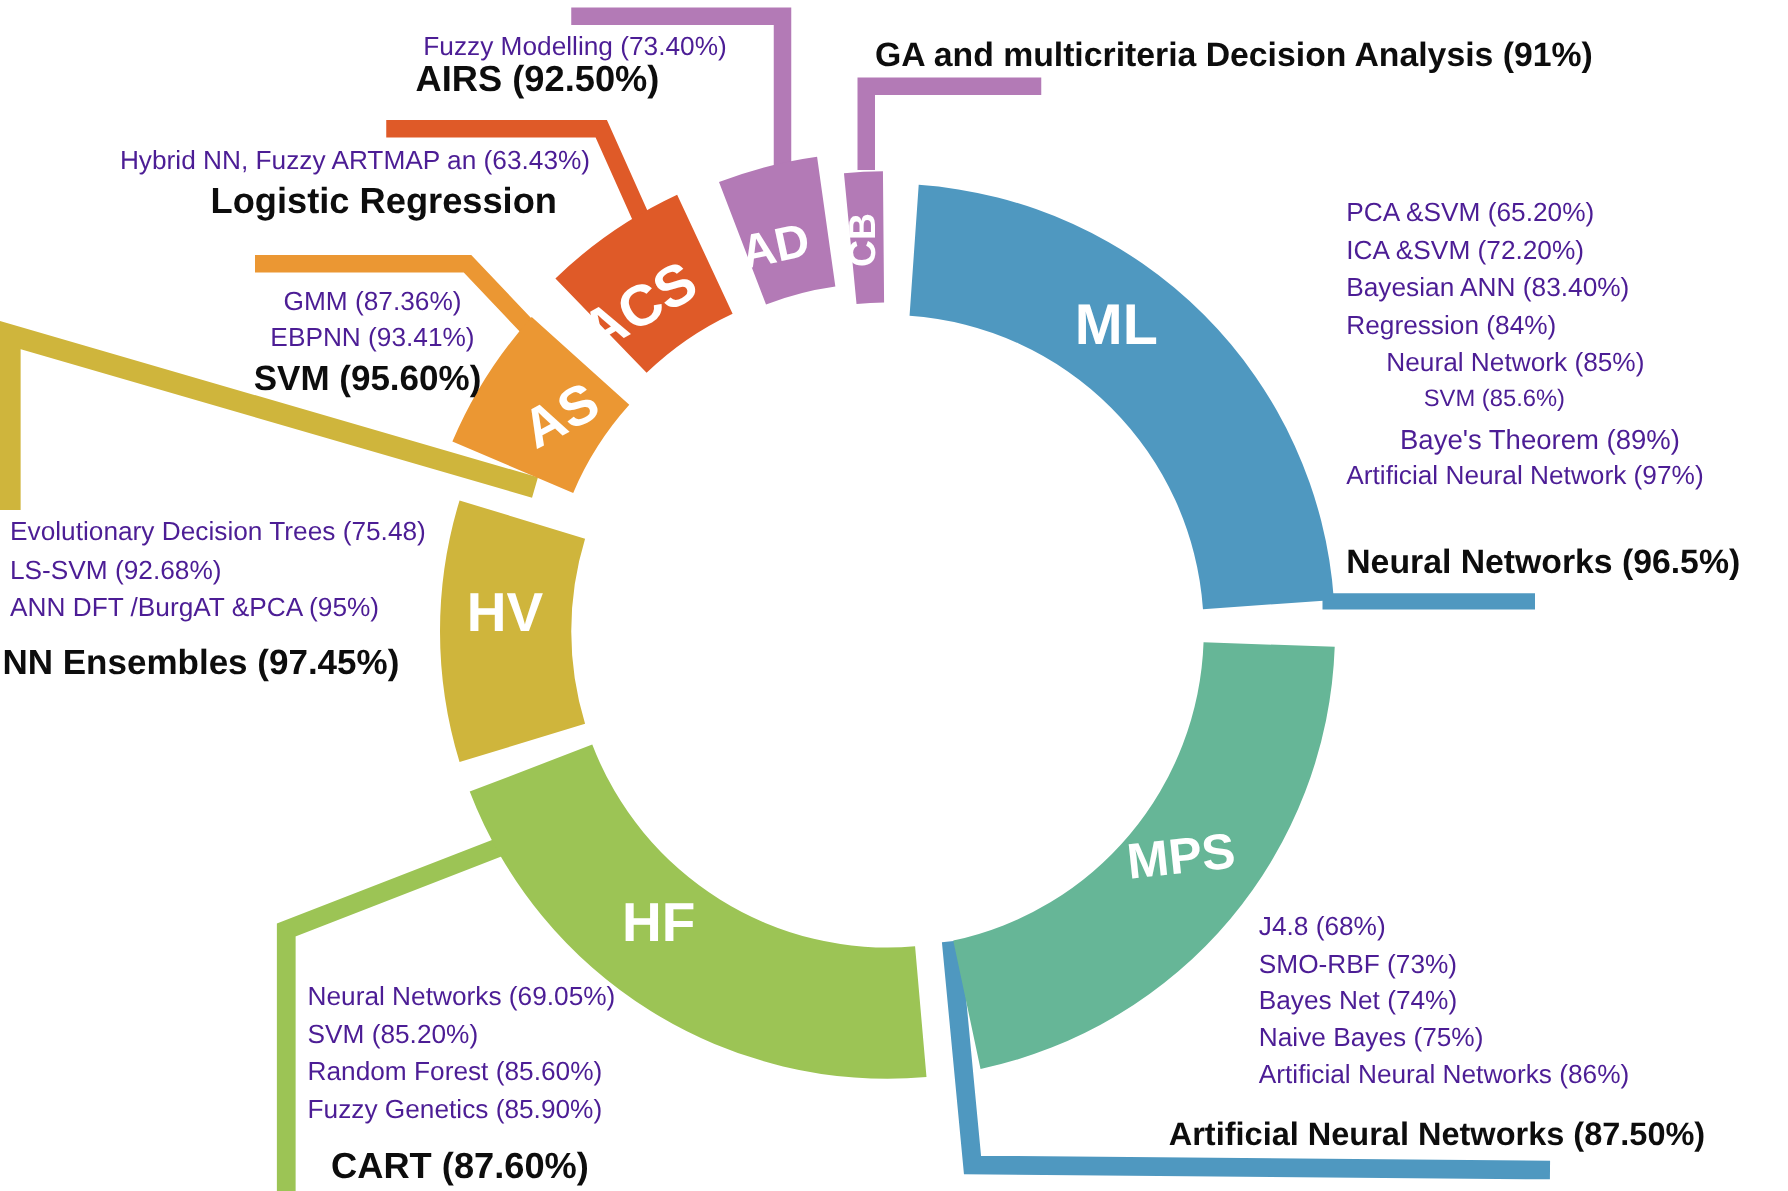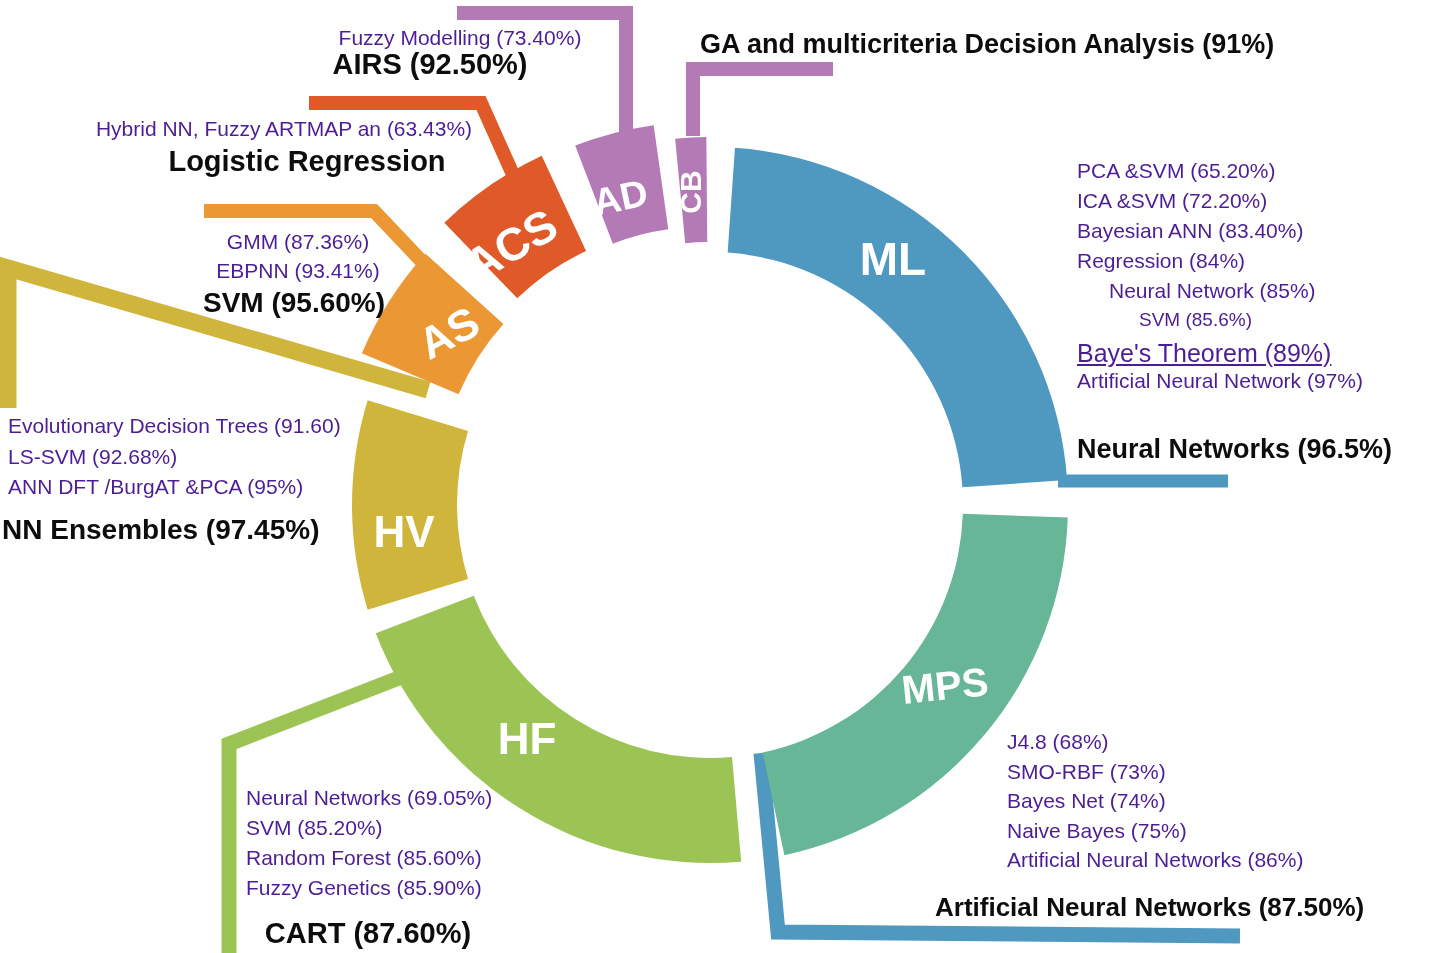--- a/index.html
+++ b/index.html
@@ -42,38 +42,38 @@
       <path d="M675.1638610353302 138.66186563700427 A358 358 0 0 1 706.3525407291528 137.02733619548093 L707.268826956482 242.02333811721888 A253 253 0 0 0 685.2276650499538 243.17846646555802 Z" fill="#b37ab6"></path>
     </svg>
   <div class="text-layer" id="text-layer">
       <div class="seg-label" style="font-size: 46px; left: 893px; top: 259px; transform: translate(-50%, -50%) rotate(0deg);">ML</div>
       <div class="mline" style="font-size: 21px; left: 1077px; top: 159px;">PCA &amp;SVM (65.20%)</div>
       <div class="mline" style="font-size: 21px; left: 1077px; top: 189px;">ICA &amp;SVM (72.20%)</div>
       <div class="mline" style="font-size: 21px; left: 1077px; top: 219px;">Bayesian ANN (83.40%)</div>
       <div class="mline" style="font-size: 21px; left: 1077px; top: 249px;">Regression (84%)</div>
       <div class="mline" style="font-size: 21px; left: 1077px; top: 279px; margin-left: 32px;">Neural Network (85%)</div>
       <div class="mline" style="font-size: 19px; left: 1139px; top: 309px;">SVM (85.6%)</div>
-      <div class="mline" style="font-size: 25px; left: 1077px; top: 339px; text-decoration: underline;">Baye's Theorem (89%)</div>
+      <div class="mline" style="font-size: 22px; left: 1120px; top: 339px;">Baye's Theorem (89%)</div>
       <div class="mline" style="font-size: 21px; left: 1077px; top: 369px;">Artificial Neural Network (97%)</div>
       <div class="mline boldline" style="font-size: 27px; left: 1077px; top: 434px;">Neural Networks (96.5%)</div>
       <div class="seg-label" style="font-size: 40px; left: 945px; top: 686px; transform: translate(-50%, -50%) rotate(-6deg);">MPS</div>
       <div class="mline" style="font-size: 21px; left: 1007px; top: 730px;">J4.8 (68%)</div>
       <div class="mline" style="font-size: 21px; left: 1007px; top: 759.5px;">SMO-RBF (73%)</div>
       <div class="mline" style="font-size: 21px; left: 1007px; top: 789px;">Bayes Net (74%)</div>
       <div class="mline" style="font-size: 21px; left: 1007px; top: 818.5px;">Naive Bayes (75%)</div>
       <div class="mline" style="font-size: 21px; left: 1007px; top: 848px;">Artificial Neural Networks (86%)</div>
       <div class="mline boldline" style="font-size: 26px; left: 935px; top: 893px;">Artificial Neural Networks (87.50%)</div>
       <div class="seg-label" style="font-size: 44px; left: 527px; top: 739px; transform: translate(-50%, -50%) rotate(0deg);">HF</div>
       <div class="mline" style="font-size: 21px; left: 246px; top: 786px;">Neural Networks (69.05%)</div>
       <div class="mline" style="font-size: 21px; left: 246px; top: 816px;">SVM (85.20%)</div>
       <div class="mline" style="font-size: 21px; left: 246px; top: 846px;">Random Forest (85.60%)</div>
       <div class="mline" style="font-size: 21px; left: 246px; top: 876px;">Fuzzy Genetics (85.90%)</div>
       <div class="mline boldline centered" style="font-size: 29px; left: 368px; top: 917px;">CART (87.60%)</div>
-      <div class="seg-label" style="font-size: 44px; left: 404px; top: 491px; transform: translate(-50%, -50%) rotate(0deg); margin-top: 41px;">HV</div>
-      <div class="mline" style="font-size: 21px; left: 8px; top: 414px;">Evolutionary Decision Trees (91.60)</div>
+      <div class="seg-label" style="font-size: 44px; left: 404px; top: 491px; transform: translate(-50%, -50%) rotate(0deg);">HV</div>
+      <div class="mline" style="font-size: 21px; left: 8px; top: 414px;">Evolutionary Decision Trees (75.48)</div>
       <div class="mline" style="font-size: 21px; left: 8px; top: 444.5px;">LS-SVM (92.68%)</div>
       <div class="mline" style="font-size: 21px; left: 8px; top: 475px;">ANN DFT /BurgAT &amp;PCA (95%)</div>
       <div class="mline boldline" style="font-size: 28px; left: 2px; top: 514px;">NN Ensembles (97.45%)</div>
       <div class="seg-label" style="font-size: 44px; left: 449px; top: 333px; transform: translate(-50%, -50%) rotate(-28deg);">AS</div>
       <div class="mline centered" style="font-size: 21px; left: 298px; top: 230px;">GMM (87.36%)</div>
       <div class="mline centered" style="font-size: 21px; left: 298px; top: 259px;">EBPNN (93.41%)</div>
       <div class="mline boldline centered" style="font-size: 28px; left: 294px; top: 287px;">SVM (95.60%)</div>
       <div class="seg-label" style="font-size: 46px; left: 511px; top: 245px; transform: translate(-50%, -50%) rotate(-30deg);">ACS</div>
       <div class="mline centered" style="font-size: 21px; left: 284px; top: 117px;">Hybrid NN, Fuzzy ARTMAP an (63.43%)</div>
       <div class="mline boldline centered" style="font-size: 29px; left: 307px; top: 145px;">Logistic Regression</div>

